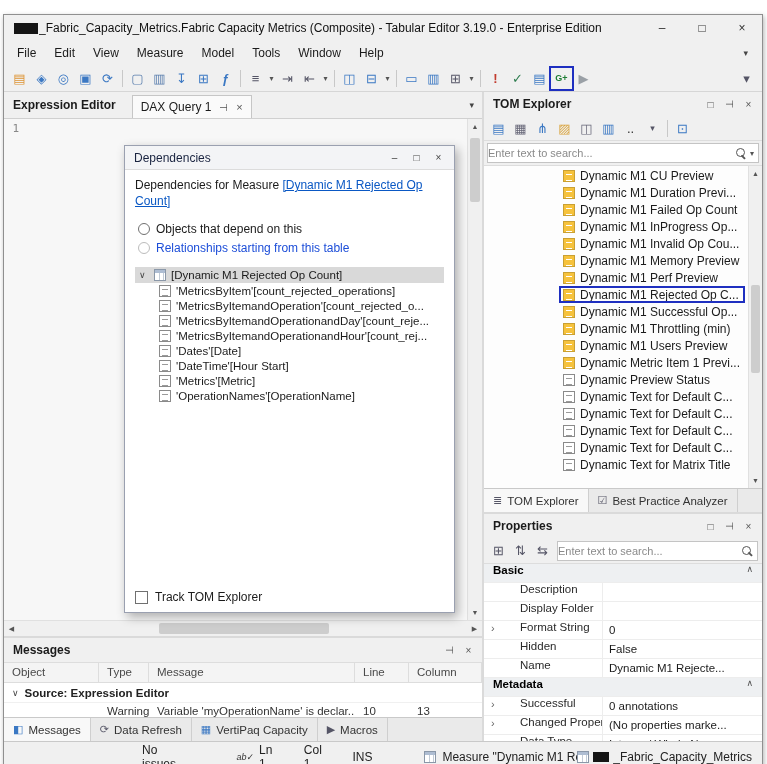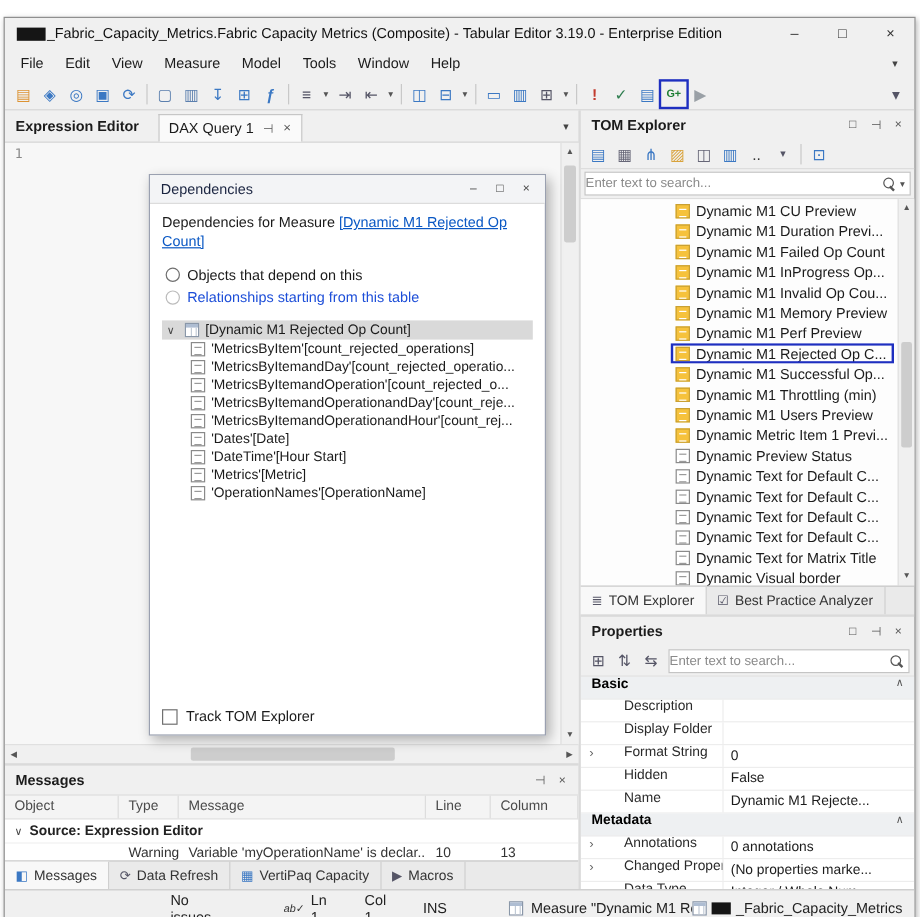--- a/index.html
+++ b/index.html
@@ -256,24 +256,20 @@
                     <span class="dep-chevron">∨</span>
                     <span class="icon-table"></span>
                     <span class="dep-root-label">[Dynamic M1 Rejected Op Count]</span>
                   </div>
                   <div class="dep-child">
                     <span class="icon-plain"></span>
                     <span class="dep-child-label">'MetricsByItem'[count_rejected_operations]</span>
                   </div>
                   <div class="dep-child">
                     <span class="icon-plain"></span>
-                    <span class="dep-child-label">'MetricsByItemandDay'[count_rejected_operatio...</span>
-                  </div>
-                  <div class="dep-child">
-                    <span class="icon-plain"></span>
                     <span class="dep-child-label">'MetricsByItemandOperation'[count_rejected_o...</span>
                   </div>
                   <div class="dep-child">
                     <span class="icon-plain"></span>
                     <span class="dep-child-label">'MetricsByItemandOperationandDay'[count_reje...</span>
                   </div>
                   <div class="dep-child">
                     <span class="icon-plain"></span>
                     <span class="dep-child-label">'MetricsByItemandOperationandHour'[count_rej...</span>
                   </div>
@@ -460,24 +456,20 @@
                 <span class="tom-label">Dynamic Text for Default C...</span>
               </div>
               <div class="tom-item">
                 <span class="icon-plain"></span>
                 <span class="tom-label">Dynamic Text for Default C...</span>
               </div>
               <div class="tom-item">
                 <span class="icon-plain"></span>
                 <span class="tom-label">Dynamic Text for Matrix Title</span>
               </div>
-              <div class="tom-item">
-                <span class="icon-plain"></span>
-                <span class="tom-label">Dynamic Visual border</span>
-              </div>
             </div>
           <div class="tom-scroll">
             <div class="scroll-arrow">▲</div>
             <div class="vtrack">
                 <div class="vthumb"></div>
               </div>
             <div class="scroll-arrow">▼</div>
           </div>
         </div>
         <div class="bottom-tabs">
@@ -535,21 +527,21 @@
             </div>
             <div class="prop-row">
               <div class="prop-key"><span>Name</span></div>
               <div class="prop-val">Dynamic M1 Rejecte...</div>
             </div>
             <div class="prop-row prop-section">
               <span class="sec-label">Metadata</span>
               <span class="prop-collapse">∧</span>
             </div>
             <div class="prop-row">
-              <div class="prop-key"><span class="prop-expand">›</span><span>Annotations</span></div>
+              <div class="prop-key"><span class="prop-expand">›</span><span>Successful</span></div>
               <div class="prop-val">0 annotations</div>
             </div>
             <div class="prop-row">
               <div class="prop-key"><span class="prop-expand">›</span><span>Changed Properties</span></div>
               <div class="prop-val">(No properties marke...</div>
             </div>
             <div class="prop-row">
               <div class="prop-key"><span>Data Type</span></div>
               <div class="prop-val">Integer / Whole Num...</div>
             </div>

